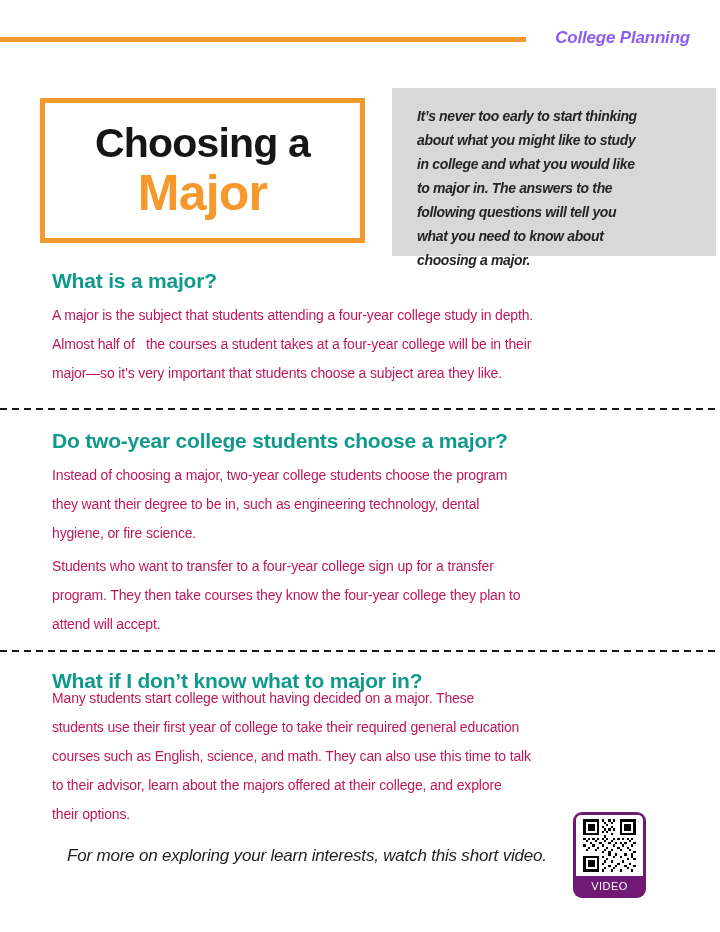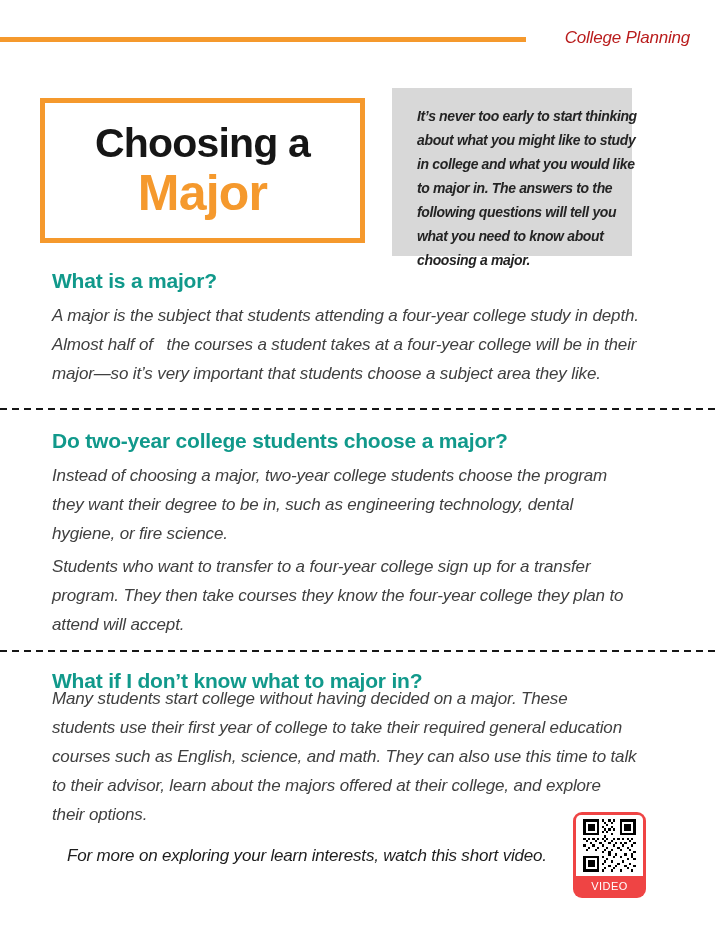--- a/index.html
+++ b/index.html
@@ -13,22 +13,22 @@
   }
   .page { position: absolute; inset: 0; }
 
   
   .top-rule {
     position: absolute; left: 0; top: 37px;
     width: 526px; height: 5px; background: #f5992d;
   }
   .brand {
     position: absolute; top: 28px; right: 30px;
-    font-size: 17px; font-weight: normal; font-style: italic;
-    color: #b91c1c; letter-spacing: -0.2px;
+    font-size: 17px; font-weight: bold; font-style: italic;
+    color: #8b5cf6; letter-spacing: -0.2px;
   }
 
   
   .title-card {
     position: absolute; left: 40px; top: 98px;
     width: 325px; height: 145px;
     border: 5px solid #f5992d; box-sizing: border-box;
     background: #ffffff;
     display: flex; flex-direction: column;
     align-items: center; justify-content: center;
@@ -38,40 +38,40 @@
     line-height: 1.05; letter-spacing: -0.8px;
   }
   .title-line2 {
     font-size: 50px; font-weight: bold; color: #f5992d;
     line-height: 1.05; letter-spacing: -0.8px; margin-top: 2px;
   }
 
   
   .intro-box {
     position: absolute; left: 392px; top: 88px;
-    width: 240px; height: 168px;
+    width: 324px; height: 168px;
     background: #d8d8d8; box-sizing: border-box;
     padding: 16px 8px 0 25px;
   }
   .intro-text {
     font-size: 14px; font-weight: bold; font-style: italic;
     line-height: 24px; letter-spacing: -0.35px;
     white-space: pre; color: #242424;
   }
 
   
   .section-heading {
     position: absolute; left: 52px;
     font-size: 21px; font-weight: bold; color: #11998b;
     letter-spacing: -0.2px;
   }
   .body-par {
     position: absolute; left: 52px;
-    font-size: 17px; line-height: 29px; letter-spacing: -0.15px;
-    white-space: pre; color: #404040; font-style: italic;
+    font-size: 14px; line-height: 29px; letter-spacing: -0.15px;
+    white-space: pre; color: #be185d;
   }
   .h-s1 { top: 269px; }
   .p-s1 { top: 301px; }
   .h-s2 { top: 429px; }
   .p-s2a { top: 461px; }
   .p-s2b { top: 552px; }
   .h-s3 { top: 669px; }
   .p-s3 { top: 668px; margin-top: 16px; }
 
   .dash {
@@ -83,21 +83,21 @@
 
   
   .video-note {
     position: absolute; left: 67px; top: 846px;
     font-size: 17px; font-style: italic; font-weight: 500;
     color: #1d1d1d; letter-spacing: -0.2px;
   }
   .qr-card {
     position: absolute; left: 573px; top: 812px;
     width: 73px; height: 86px;
-    background: #ef4444; border-radius: 9px;
+    background: #701a75; border-radius: 9px;
     box-sizing: border-box; padding: 3px;
     display: flex; flex-direction: column;
     cursor: pointer;
   }
   .qr-white {
     background: #ffffff; border-radius: 5px 5px 0 0;
     width: 67px; height: 61px;
     display: flex; align-items: center; justify-content: center;
   }
   .qr-white svg { width: 57px; height: 57px; display: block; }

